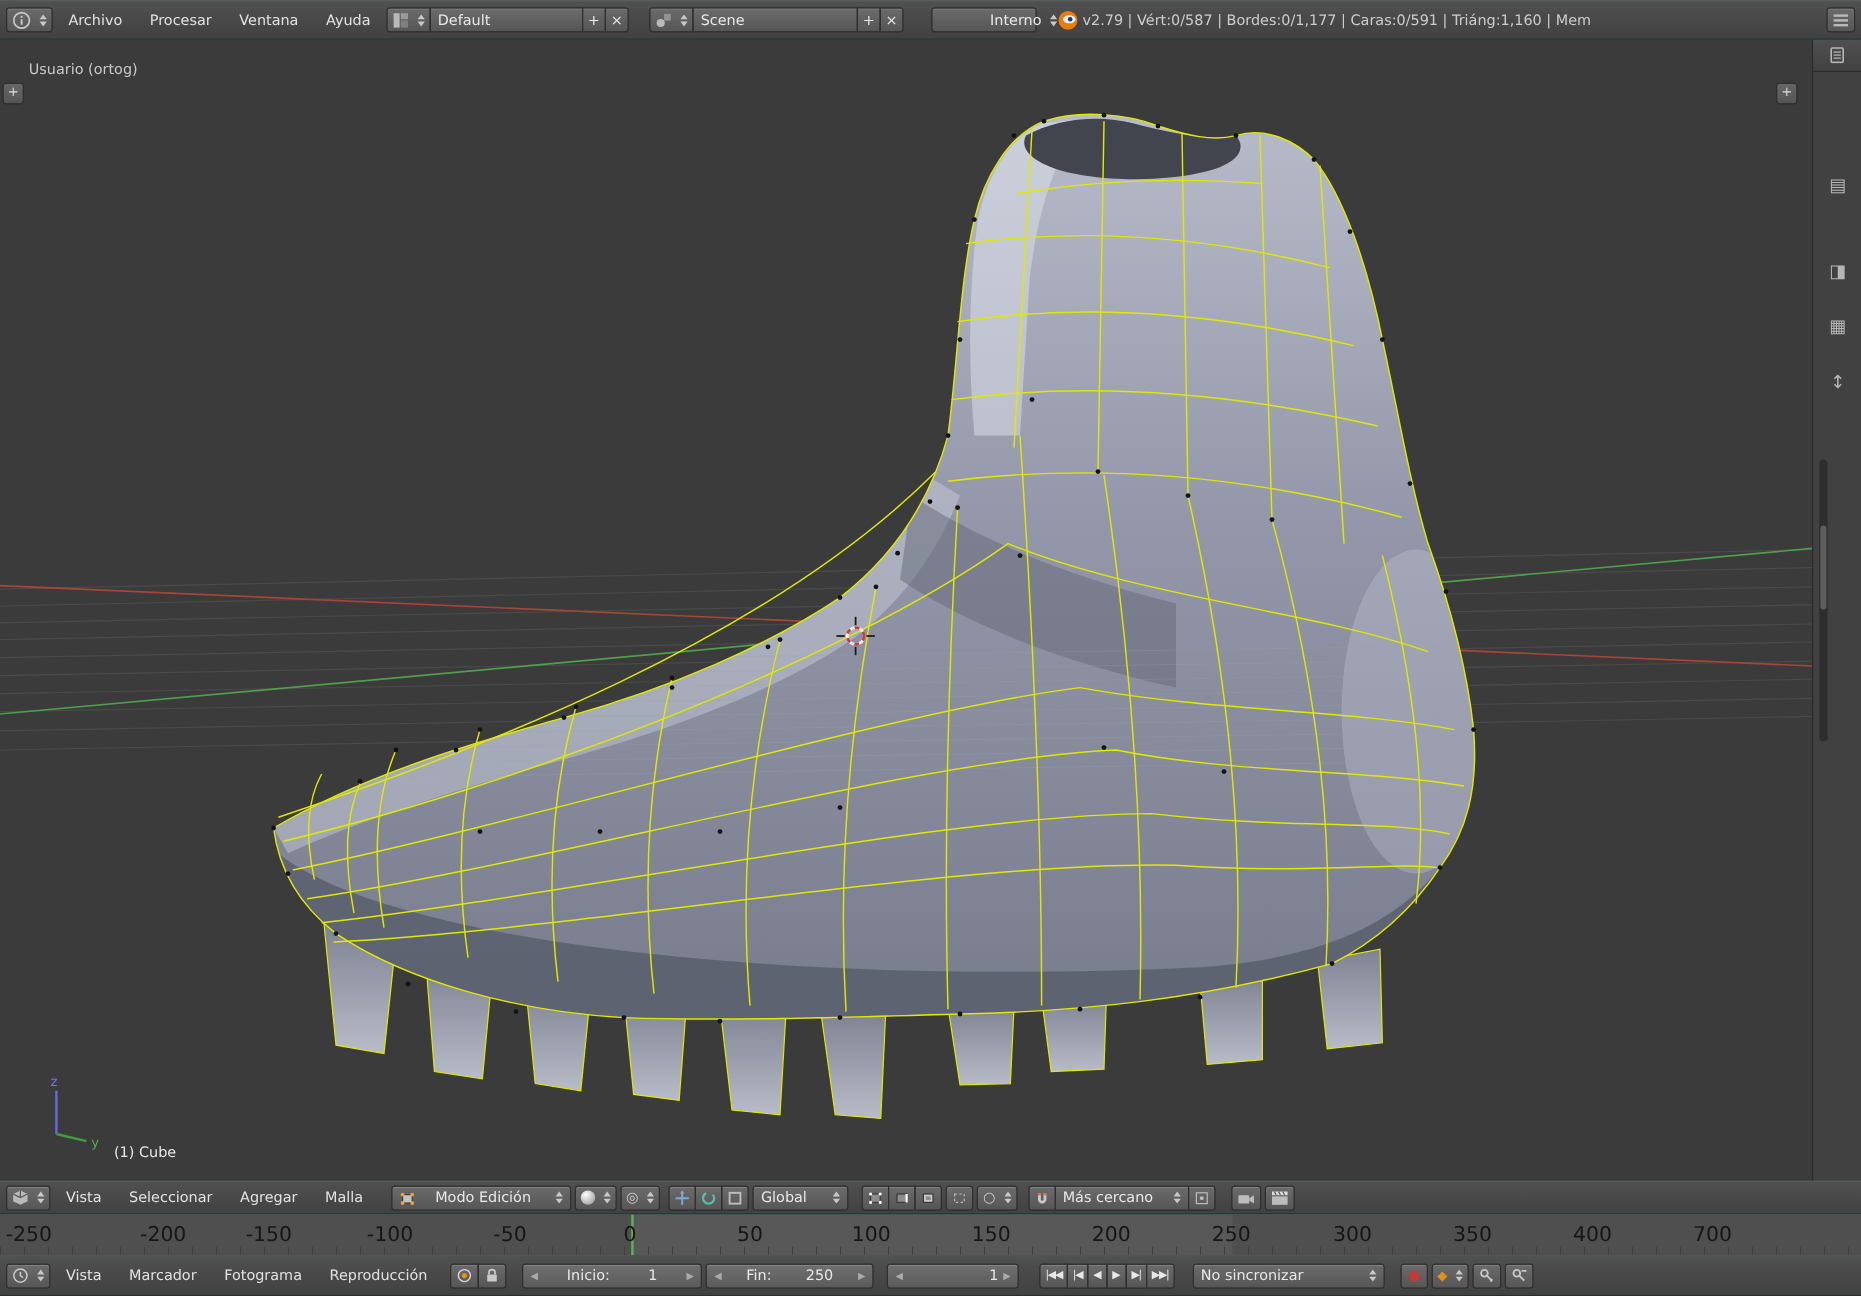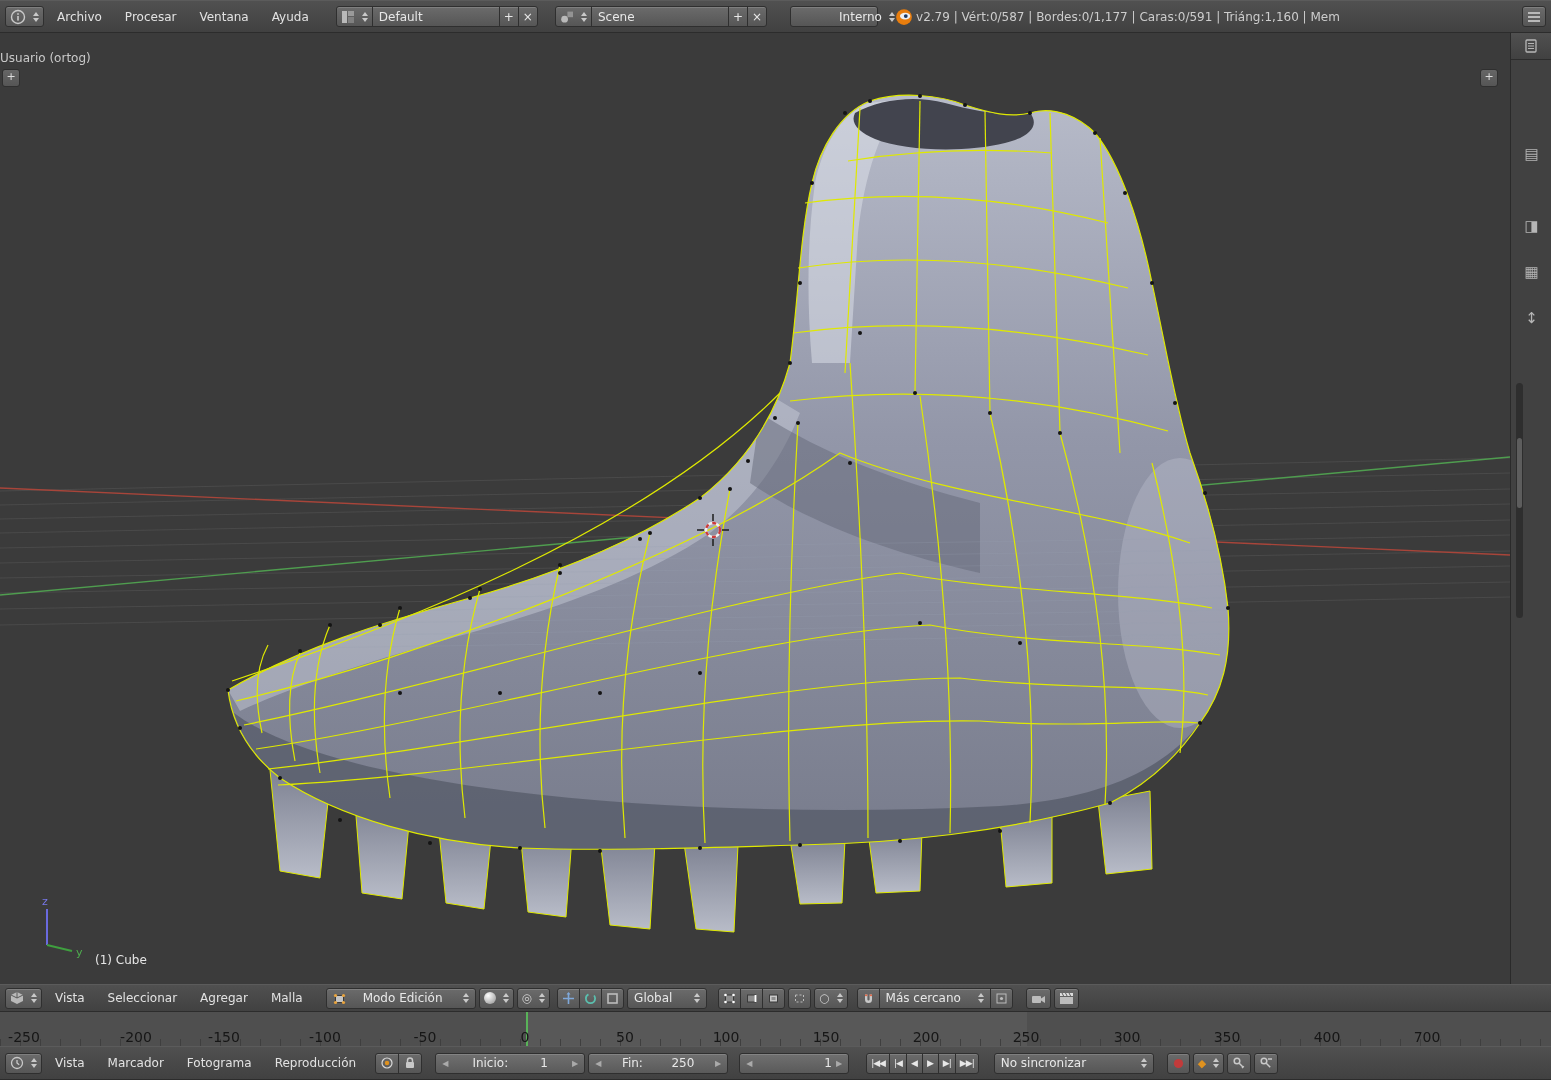--- a/index.html
+++ b/index.html
@@ -33,21 +33,21 @@
   .vp-label{position:absolute;color:#c9c9c9;pointer-events:none;}
   .vp-plus{position:absolute;width:16px;height:16px;background:linear-gradient(#666,#555);border:1px solid #2f2f2f;
            border-radius:3px;color:#ddd;font-size:11px;line-height:14px;text-align:center;cursor:pointer;}
   #props-strip{position:absolute;left:1510px;top:33px;width:41px;height:951px;background:#414141;
                border-left:1px solid #2a2a2a;box-sizing:border-box;}
   .pstrip-hdr{height:26px;background:linear-gradient(#505050,#414141);border-bottom:1px solid #2c2c2c;
               display:flex;align-items:center;justify-content:center;}
   .pstrip-icon{position:absolute;left:0;width:41px;text-align:center;color:#b6b6b6;font-size:15px;cursor:pointer;}
   .pscroll{position:absolute;left:5px;top:350px;width:7px;height:235px;background:#2e2e2e;border-radius:4px;}
   .pscroll .thumb{position:absolute;left:1px;top:55px;width:5px;height:70px;background:#5d5d5d;border-radius:3px;}
-  .tick{position:absolute;top:7px;transform:translateX(-50%);color:#161616;font-size:14px;margin-top:10px;}
+  .tick{position:absolute;top:7px;transform:translateX(-50%);color:#161616;font-size:17px;}
   .minor-ticks{position:absolute;left:0;right:0;bottom:0;height:7px;
                background:repeating-linear-gradient(90deg,#3f3f3f 0,#3f3f3f 1px,transparent 1px,transparent 20px);}
   .range-dim{position:absolute;top:0;bottom:0;background:rgba(0,0,0,.10);}
   #cur-frame-line{position:absolute;top:0;bottom:0;width:2px;background:#59b359;}
   .numfield{min-width:120px;justify-content:space-between;background:linear-gradient(#707070,#5a5a5a);}
   .nf-val{margin-left:8px;}
   svg{display:block;}
 </style>
 </head>
 <body>
@@ -64,21 +64,21 @@
       <span class="updn">
           <i class="u"></i>
           <i class="d"></i>
         </span>
     </span>
     <span class="menu">Archivo</span>
     <span class="menu">Procesar</span>
     <span class="menu">Ventana</span>
     <span class="menu">Ayuda</span>
 
-    <span class="grp" style="margin-left:14px;">
+    <span class="grp" style="">
       <span class="btn icon-only">
         <svg width="14" height="14" viewBox="0 0 14 14">
           <rect x="1" y="1" width="5" height="12" fill="#b9b9b9"></rect>
           <rect x="7" y="1" width="6" height="5" fill="#9a9a9a"></rect>
           <rect x="7" y="7" width="6" height="6" fill="#808080"></rect>
         </svg>
         <span class="updn">
             <i class="u"></i>
             <i class="d"></i>
           </span>
@@ -305,21 +305,21 @@
       </g>
 
       <g>
         <line x1="47" y1="912" x2="47" y2="876" stroke="#6a6adf" stroke-width="2"></line>
         <line x1="47" y1="912" x2="72" y2="918" stroke="#3f9f3f" stroke-width="2"></line>
         <text x="42" y="872" font-size="11" fill="#7777e8">z</text>
         <text x="76" y="923" font-size="11" fill="#4fae4f">y</text>
       </g>
     </svg>
 
-    <div class="vp-label" style="left:0;top:18px;">Usuario (ortog)</div>
+    <div class="vp-label" style="left:24px;top:18px;">Usuario (ortog)</div>
     <div class="vp-label" style="left:95px;top:920px;color:#e6e6e6;">(1) Cube</div>
     <div class="vp-plus" style="left:2px;top:36px;">+</div>
     <div class="vp-plus" style="left:1480px;top:36px;">+</div>
   </div>
 
   <div id="props-strip">
     <div class="pstrip-hdr">
       <svg width="14" height="14" viewBox="0 0 14 14">
         <rect x="2" y="1" width="10" height="12" rx="1" fill="none" stroke="#b6b6b6" stroke-width="1.3"></rect>
         <line x1="4" y1="4.5" x2="10" y2="4.5" stroke="#b6b6b6"></line>

